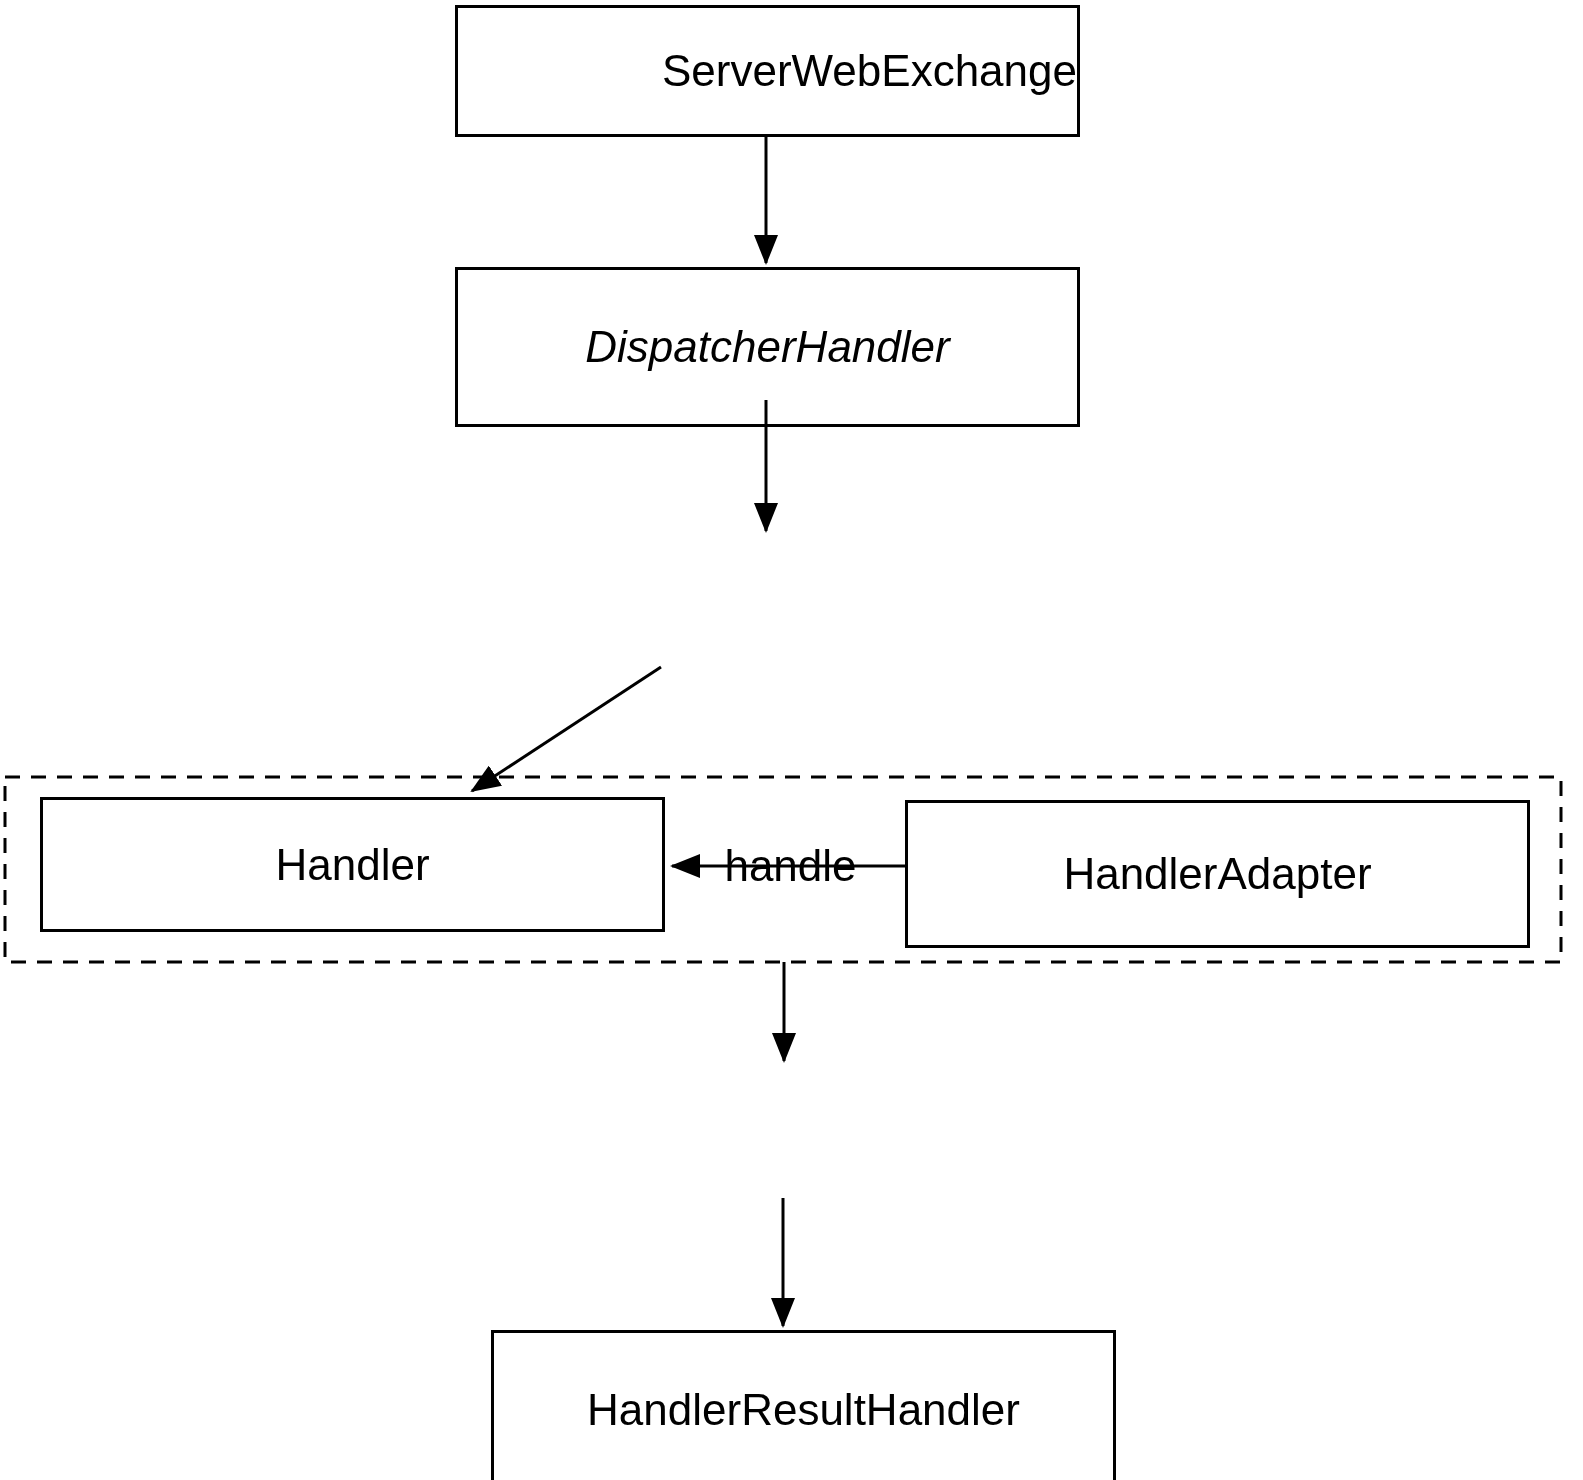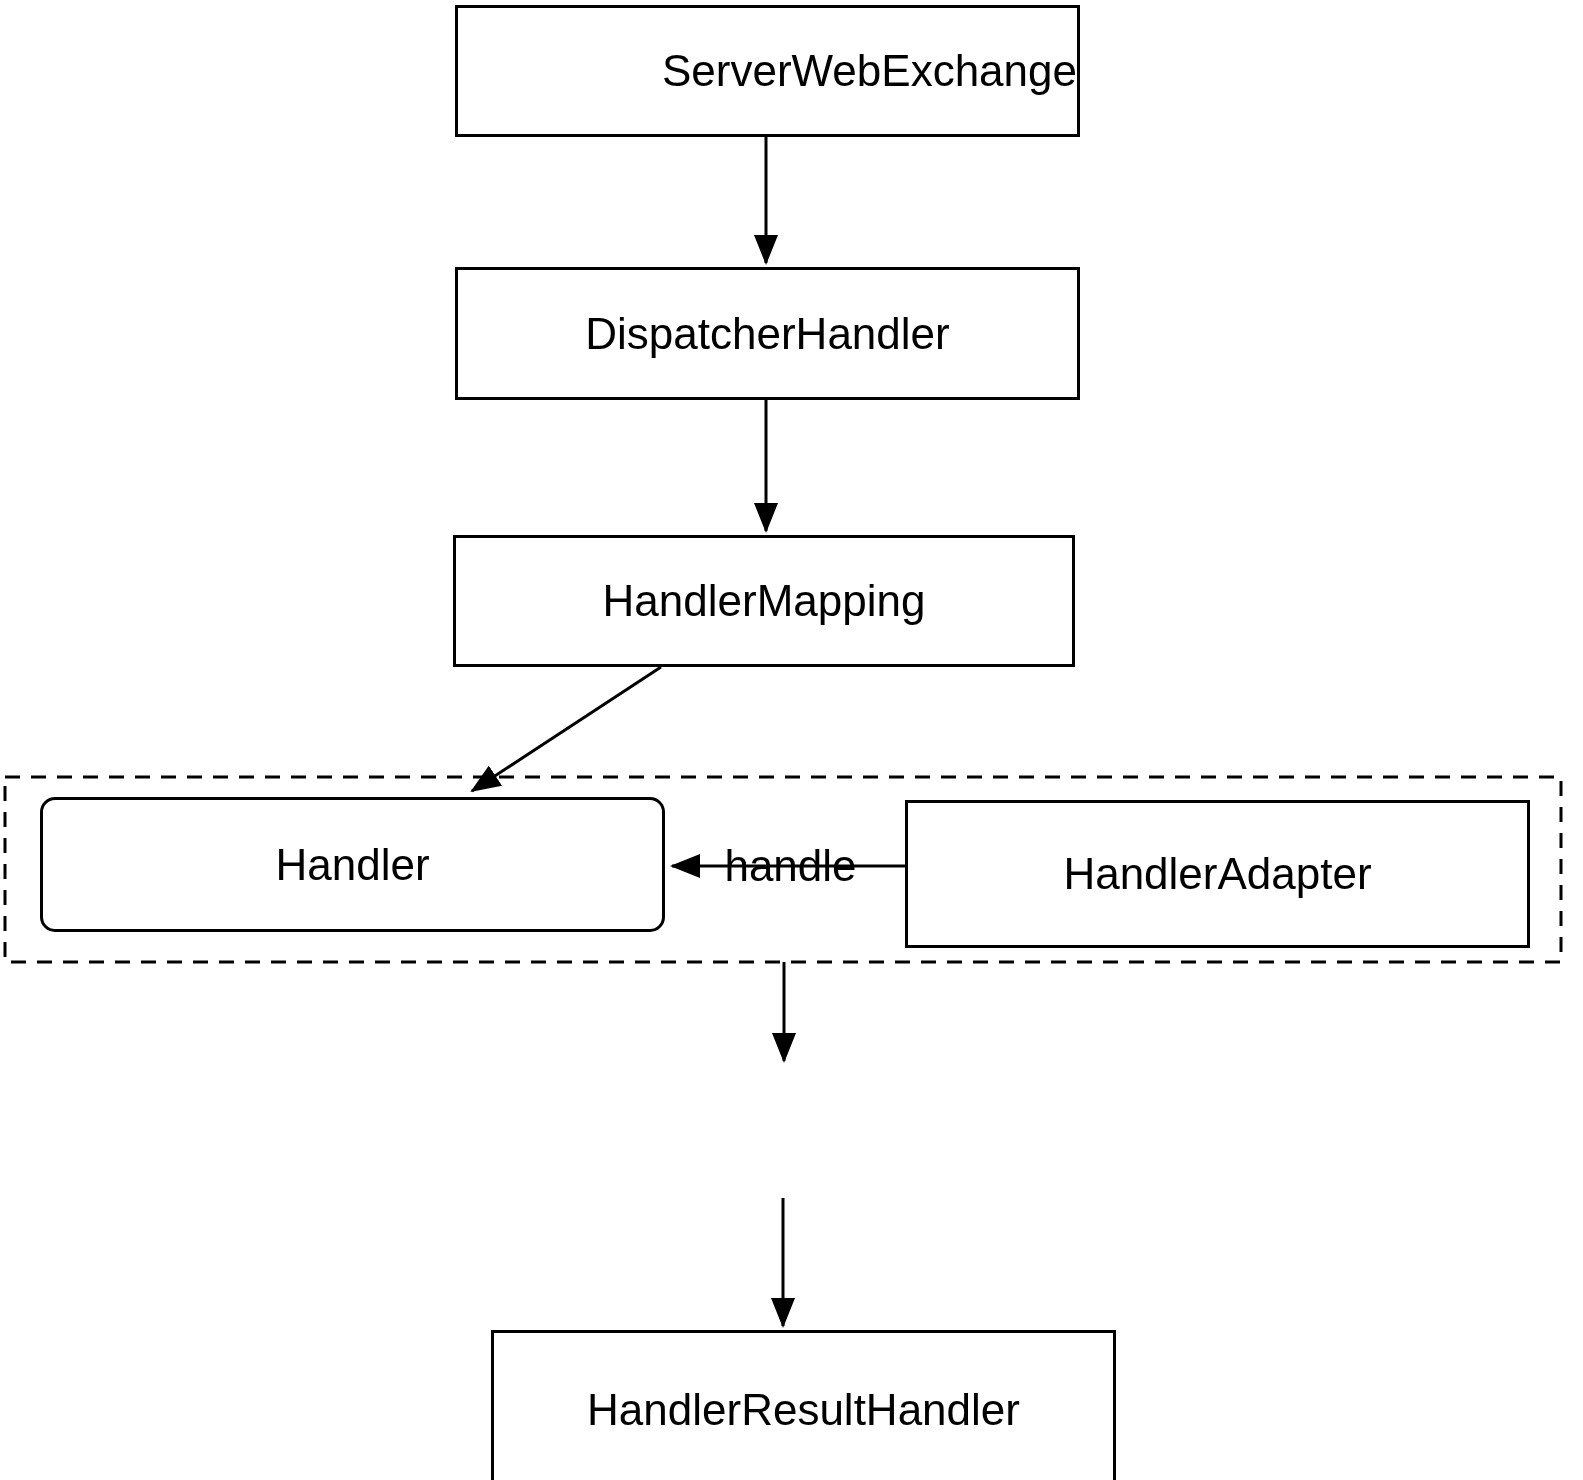--- a/index.html
+++ b/index.html
@@ -60,29 +60,26 @@
 </style>
 </head>
 <body>
 
 <div class="canvas">
 
   <div class="node" style="left:455px; top:5px; width:625px; height:132px;justify-content:flex-end;">
     <span class="node-label">ServerWebExchange</span>
   </div>
 
-  <div class="node" style="left:455px; top:267px; width:625px; height:133px;">
+  <div class="node" style="left:455px; top:267px; width:625px; height:160px;font-style:italic;">
     <span class="node-label">DispatcherHandler</span>
   </div>
 
-  <div class="node" style="left:453px; top:535px; width:622px; height:132px;">
-    <span class="node-label">HandlerMapping</span>
-  </div>
 
-  <div class="node" style="left:40px; top:797px; width:625px; height:135px;border-radius:15px;">
+  <div class="node" style="left:40px; top:797px; width:625px; height:135px;">
     <span class="node-label">Handler</span>
   </div>
 
   <div class="node" style="left:905px; top:800px; width:625px; height:148px;">
     <span class="node-label">HandlerAdapter</span>
   </div>
 
 
   <div class="node" style="left:491px; top:1330px; width:625px; height:159px;">
     <span class="node-label">HandlerResultHandler</span>

